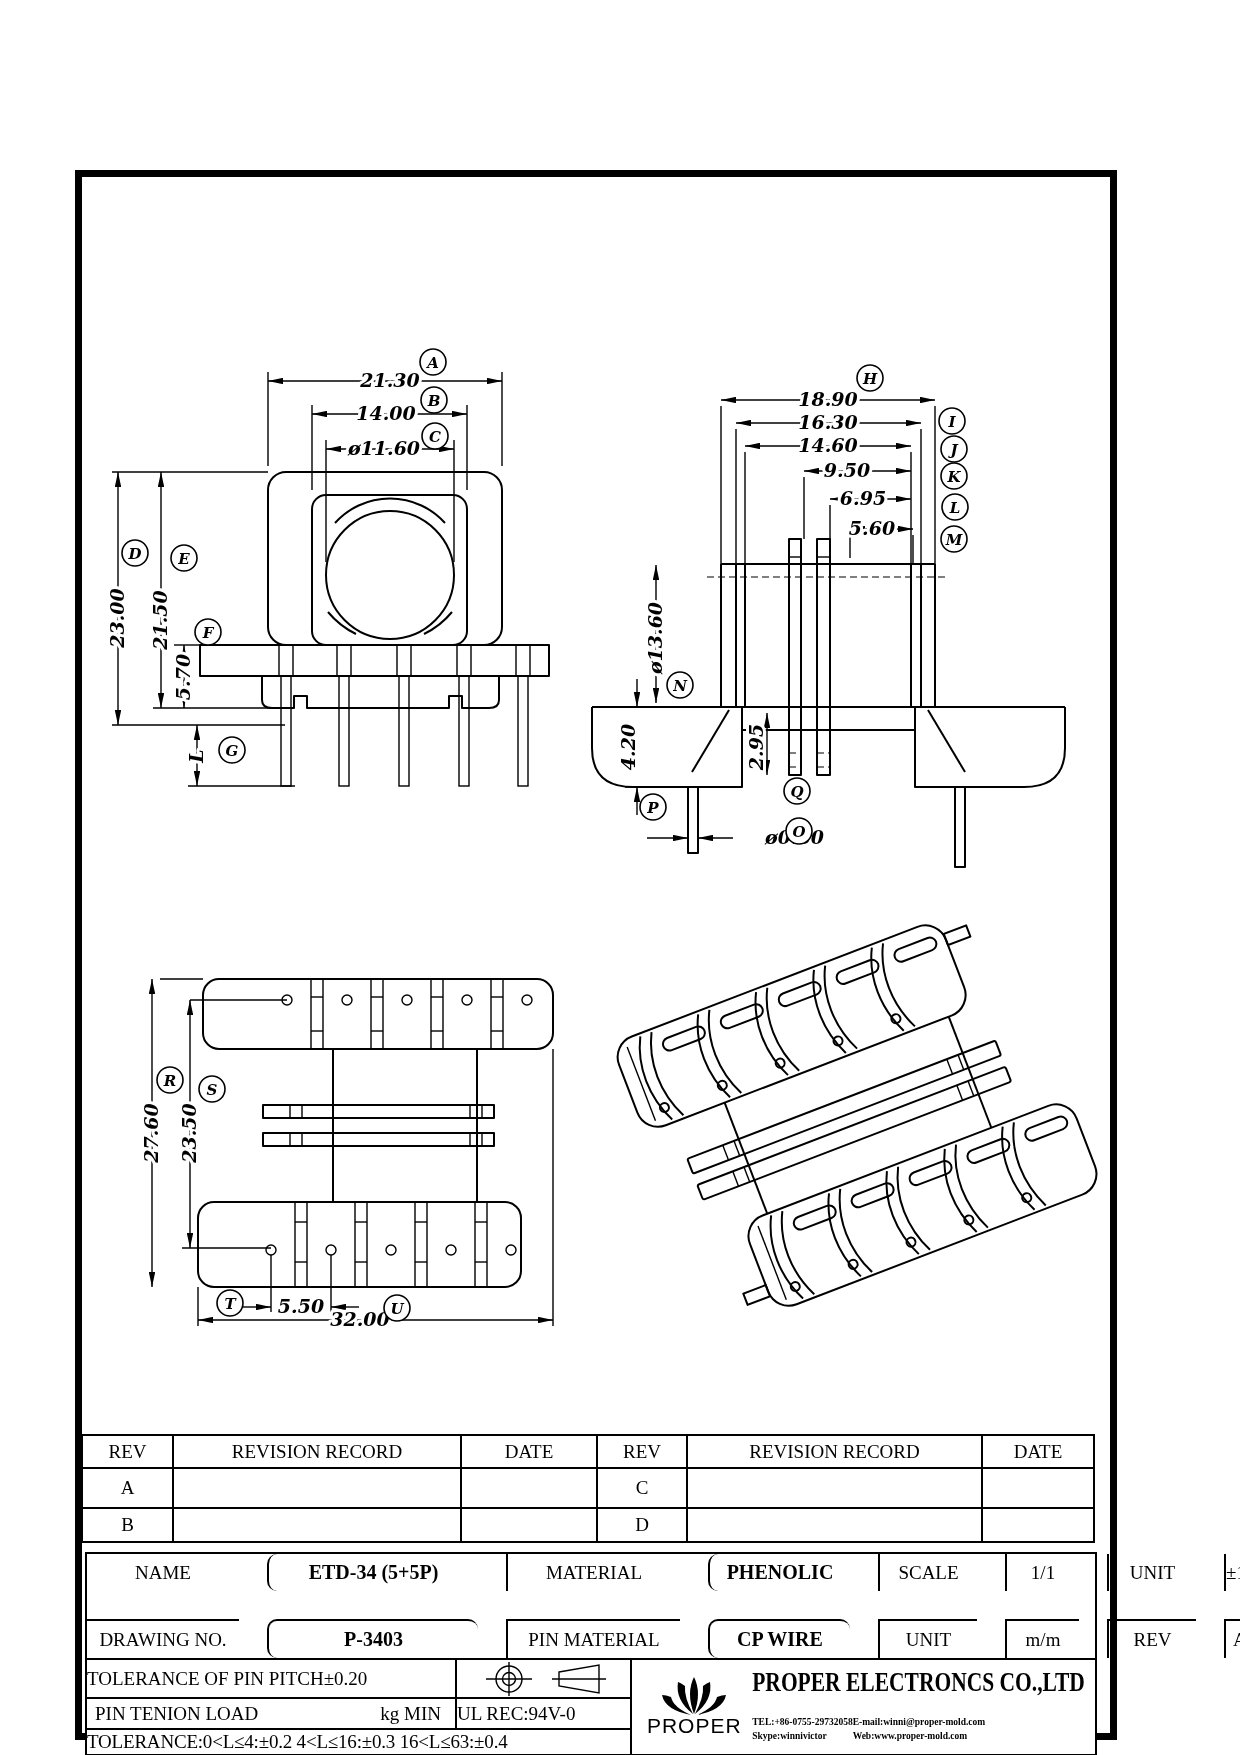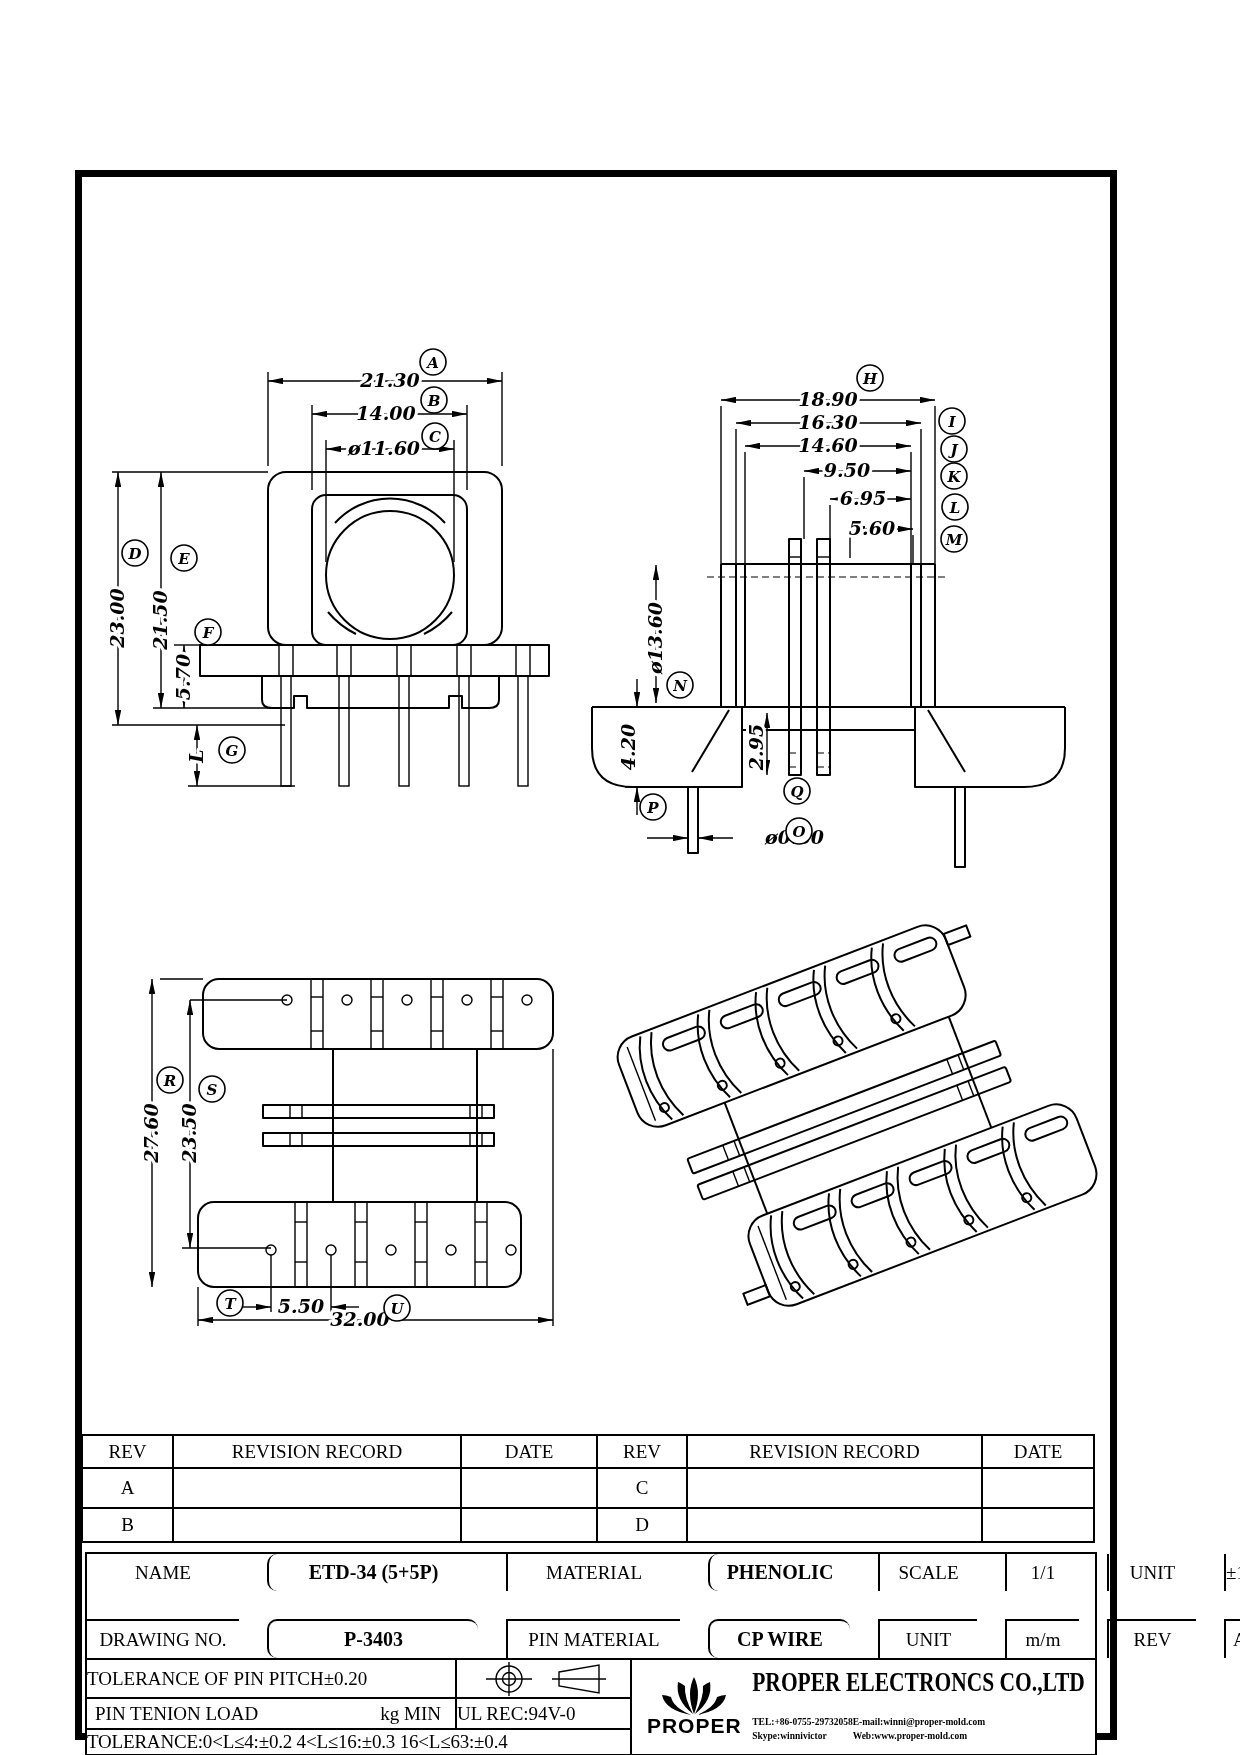--- a/index.html
+++ b/index.html
@@ -29,21 +29,21 @@
   .tb .c{border-left:2px solid #000;border-top:2px solid #000;display:flex;align-items:center;justify-content:center;
          font-size:19px;white-space:nowrap;}
   .tb .g1 .r0{border-top:none;} .tb .c0{border-left:none;}
   .tb .val{font-weight:bold;font-size:20px;border-radius:10px;}
   .tb .lft{justify-content:flex-start;}
   .tb .spread{justify-content:space-between;padding:0 14px 0 8px;}
   .tol-note{font-size:17px;font-weight:normal;letter-spacing:-0.2px;}
   
   .logo-cell{grid-row:1/4;grid-column:3;display:flex;align-items:center;padding:2px 4px;gap:6px;}
   .logo-blk{display:flex;flex-direction:column;align-items:center;width:104px;flex:none;}
-  .logo-word{font-family:"Liberation Sans",sans-serif;font-weight:bold;font-size:21px;letter-spacing:1px;margin-top:-2px;text-align:center;}
+  .logo-word{font-family:"Liberation Sans",sans-serif;font-weight:normal;font-size:21px;letter-spacing:1px;margin-top:-2px;text-align:center;}
   .co-blk{display:flex;flex-direction:column;justify-content:center;min-width:0;}
   .co-name{font-weight:bold;font-size:21.5px;white-space:nowrap;transform:scaleY(1.25);transform-origin:left center;}
   .co-contact{display:flex;margin-top:21px;}
   .co-contact div{font-size:9.5px;font-weight:bold;line-height:1.45;white-space:nowrap;}
 </style>
 </head>
 <body>
 
 <svg width="0" height="0" style="position:absolute">
   <defs>

